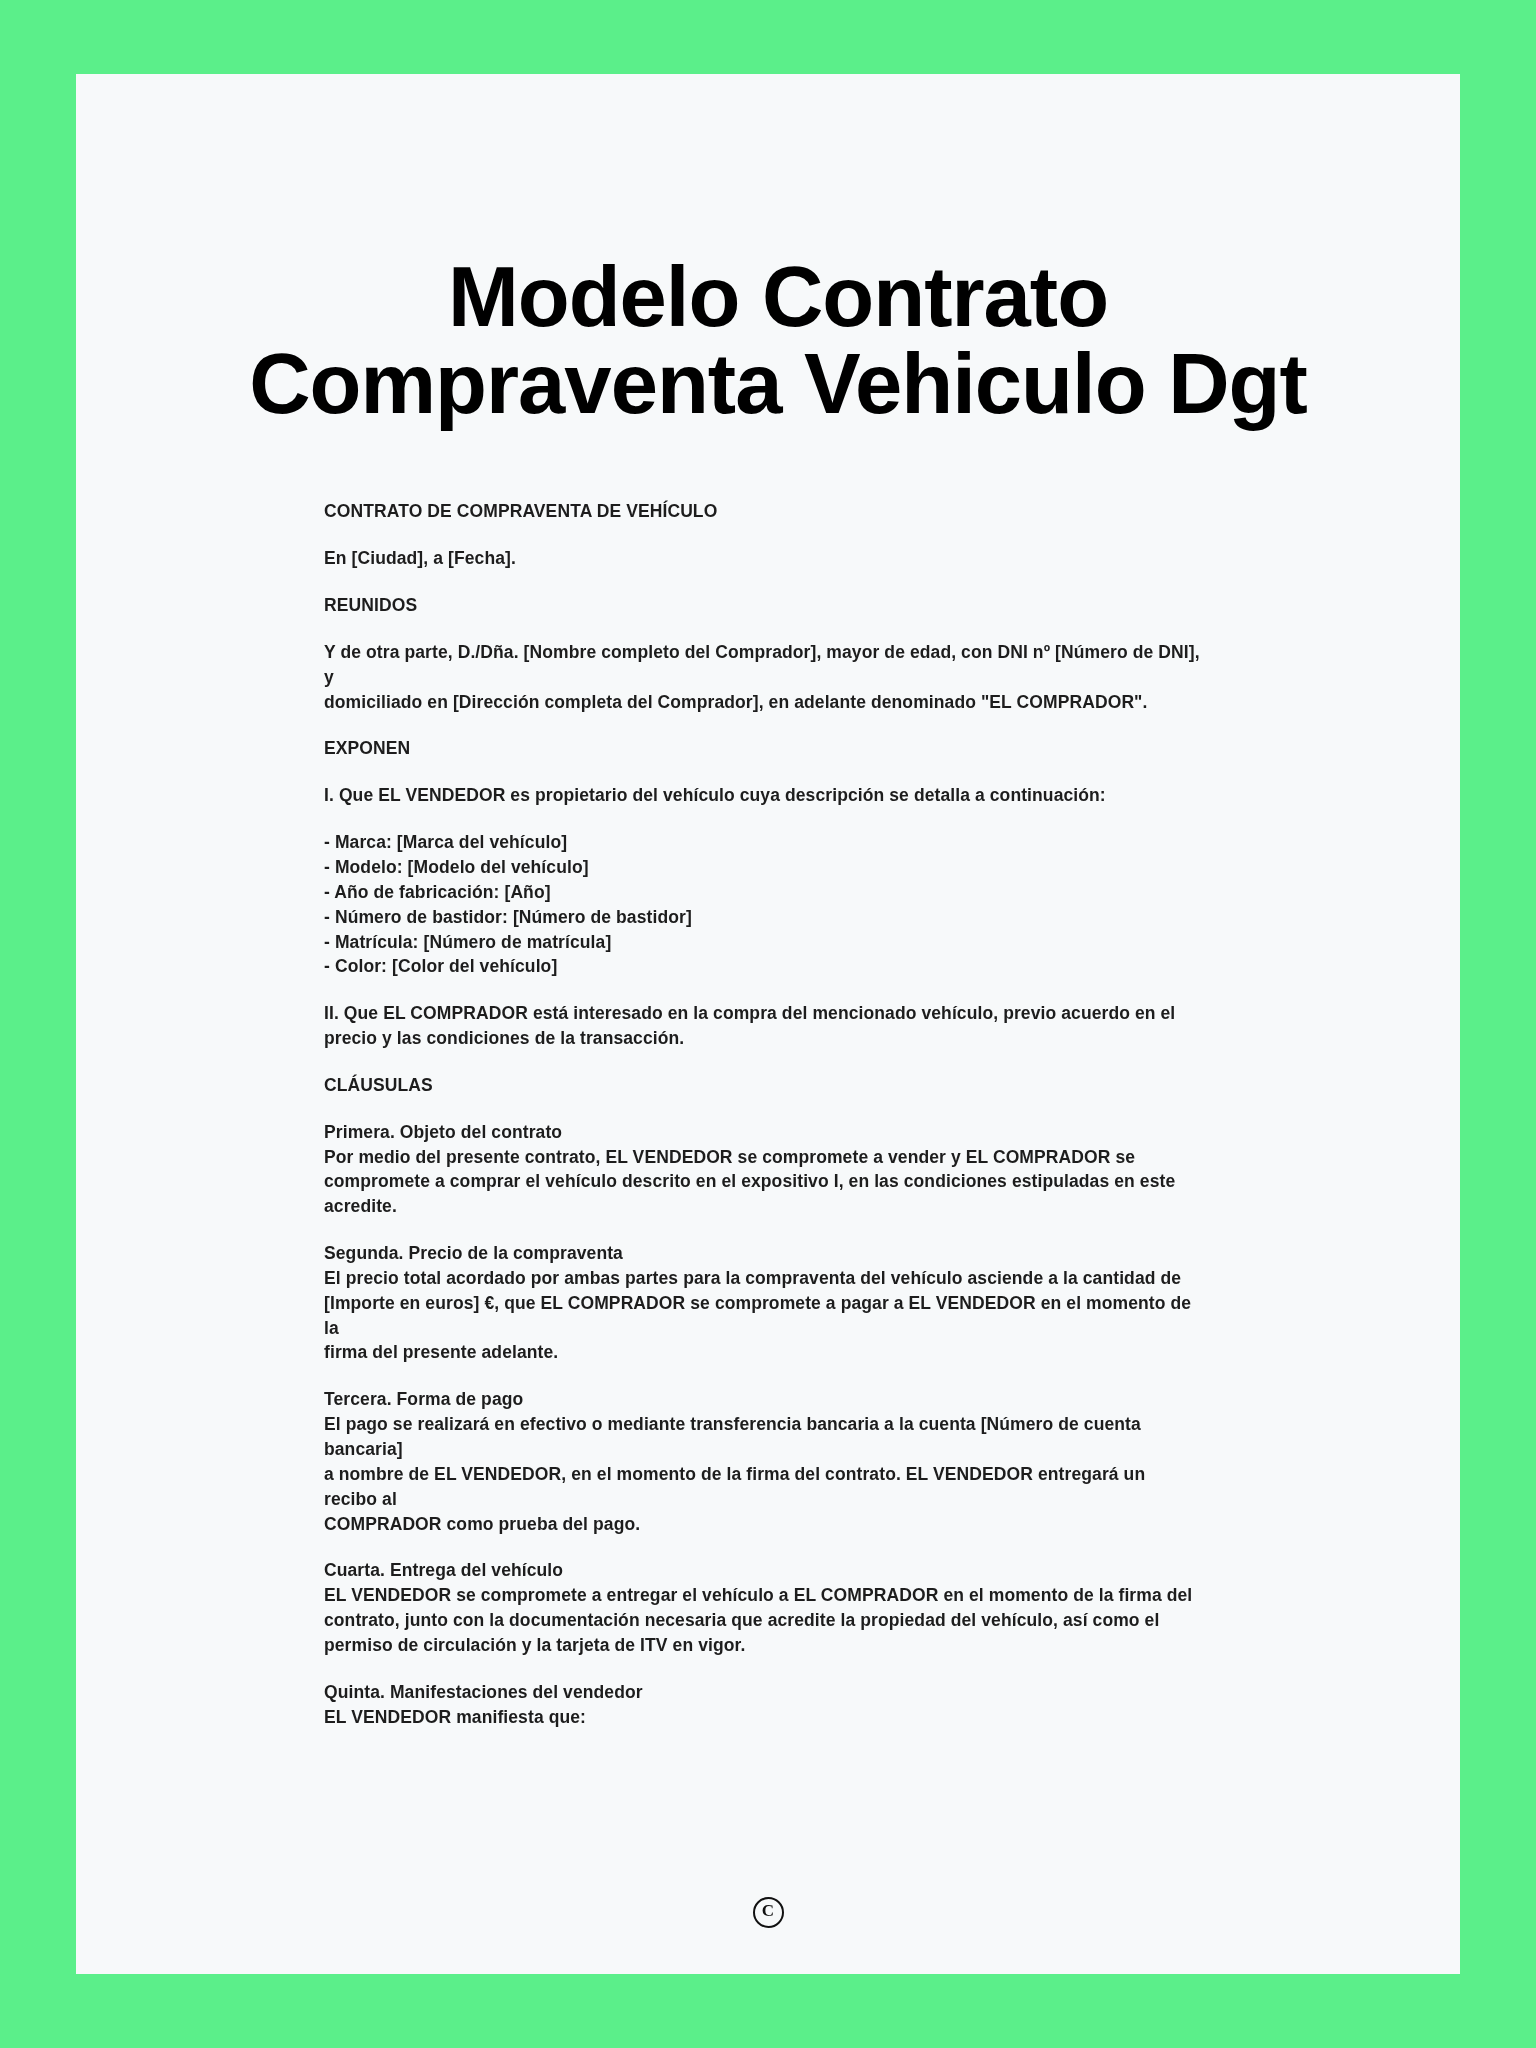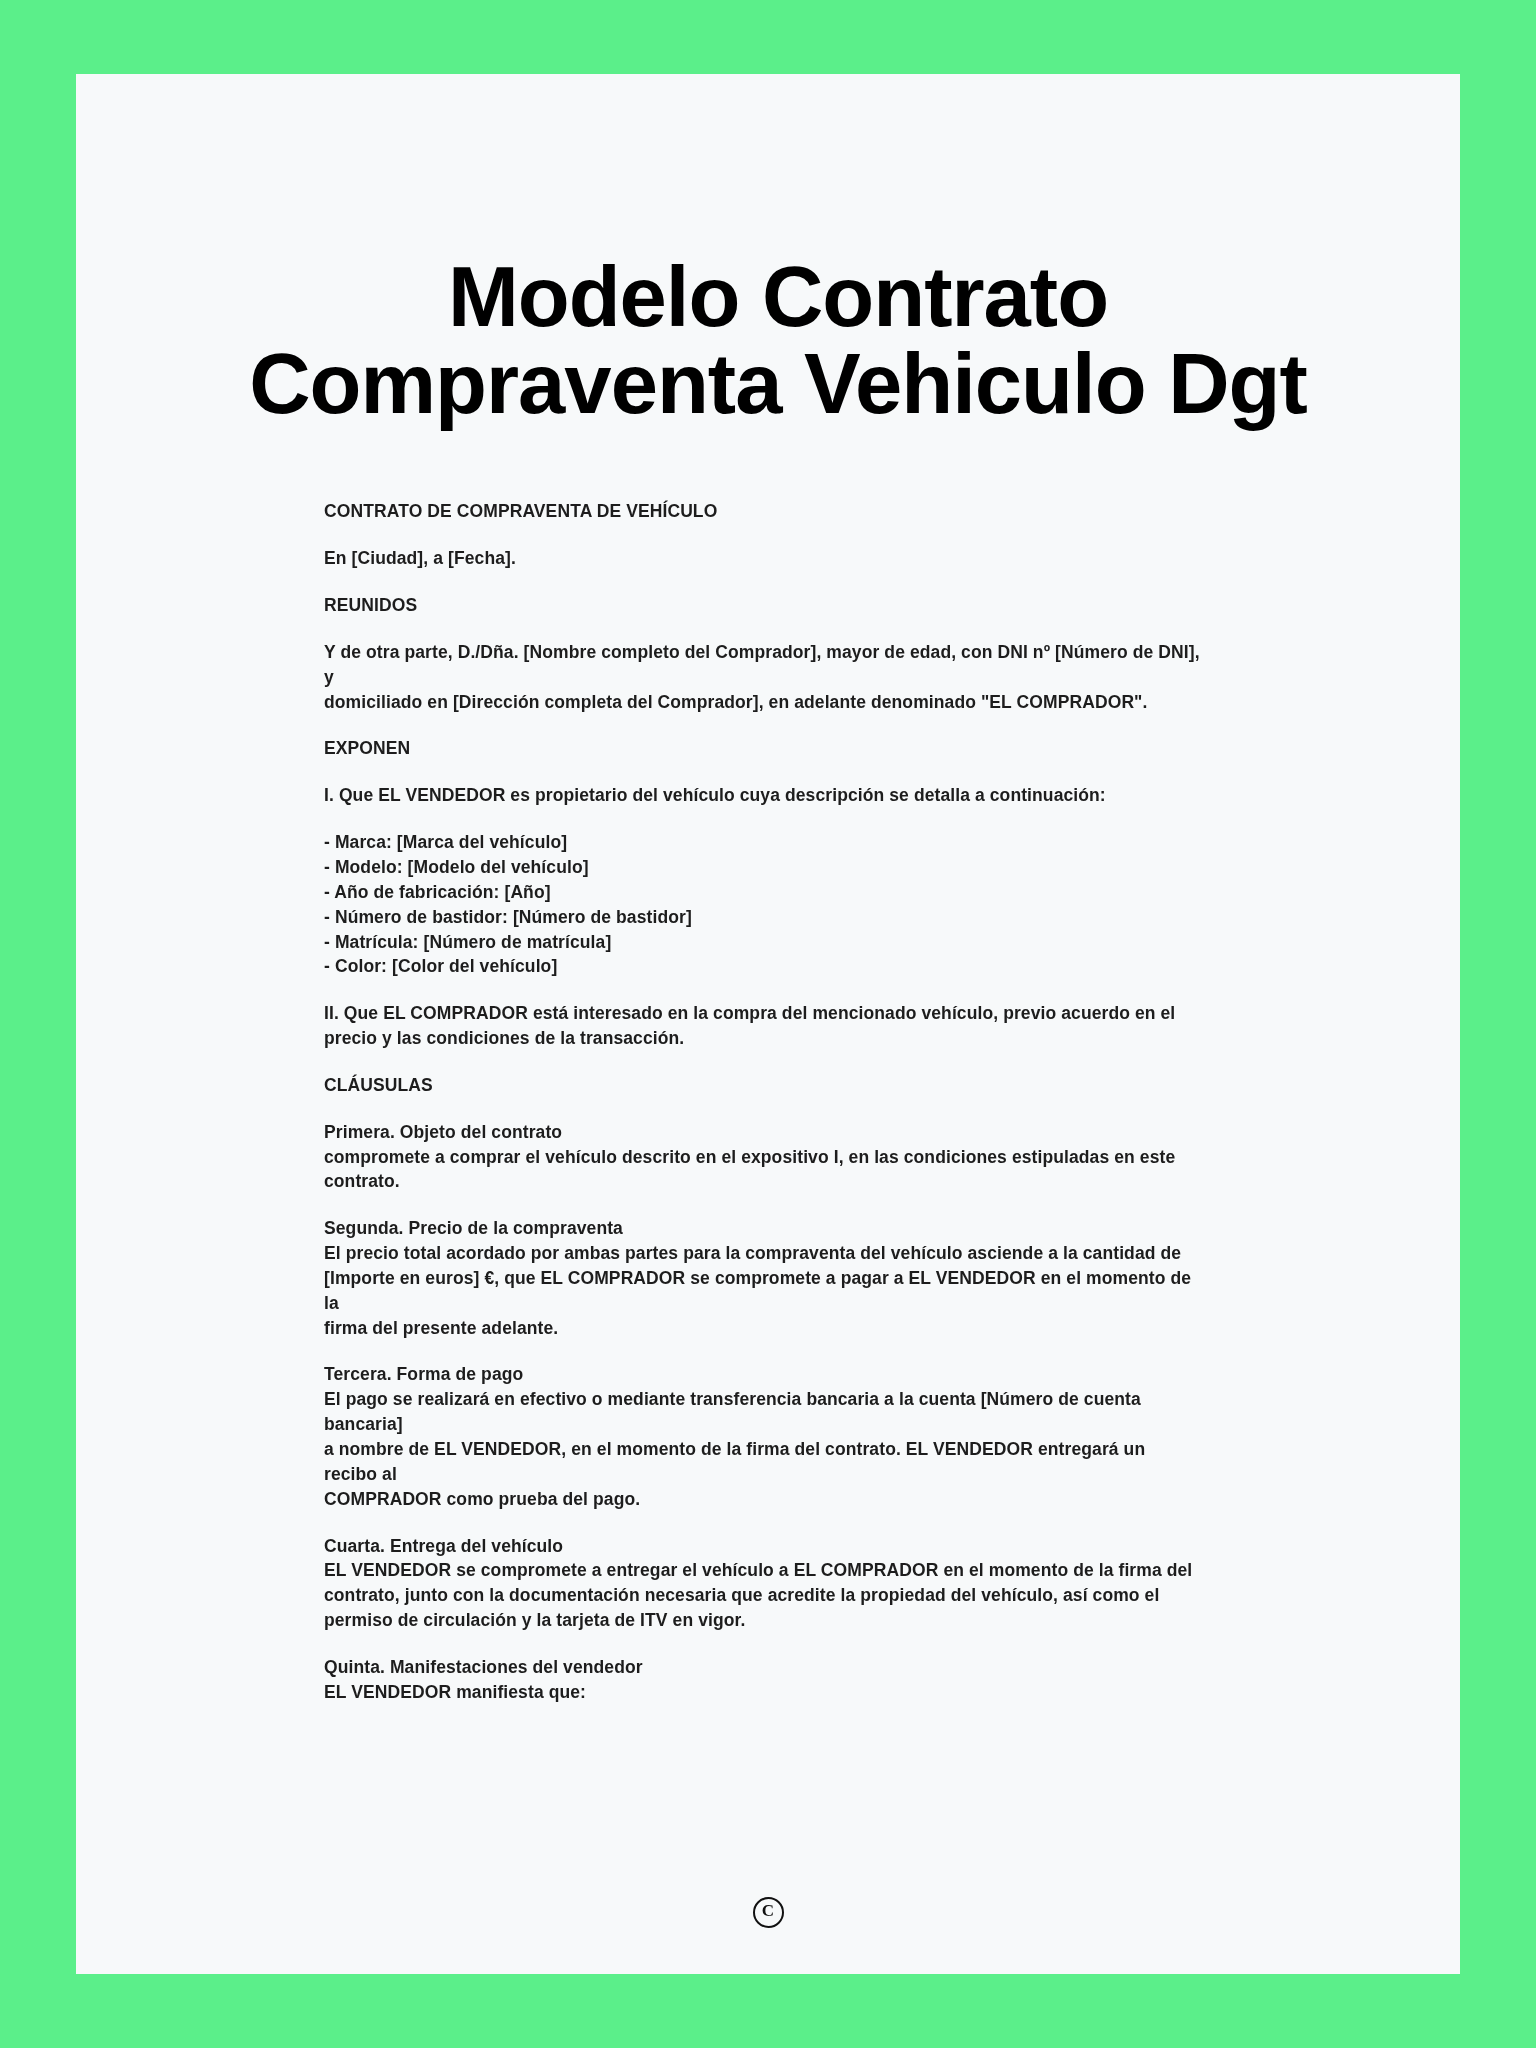--- a/index.html
+++ b/index.html
@@ -123,22 +123,23 @@
       <span class="ln">II. Que EL COMPRADOR está interesado en la compra del mencionado vehículo, previo acuerdo en el</span>
       <span class="ln">precio y las condiciones de la transacción.</span>
     </p>
 
     <p class="para">
       <span class="ln">CLÁUSULAS</span>
     </p>
 
     <p class="para">
       <span class="ln">Primera. Objeto del contrato</span>
+      <span class="ln">Por medio del presente contrato, EL VENDEDOR se compromete a vender y EL COMPRADOR se</span>
       <span class="ln">compromete a comprar el vehículo descrito en el expositivo I, en las condiciones estipuladas en este</span>
-      <span class="ln">contrato.</span>
+      <span class="ln">acredite.</span>
     </p>
 
     <p class="para">
       <span class="ln">Segunda. Precio de la compraventa</span>
       <span class="ln">El precio total acordado por ambas partes para la compraventa del vehículo asciende a la cantidad de</span>
       <span class="ln">[Importe en euros] €, que EL COMPRADOR se compromete a pagar a EL VENDEDOR en el momento de la</span>
       <span class="ln">firma del presente adelante.</span>
     </p>
 
     <p class="para">

